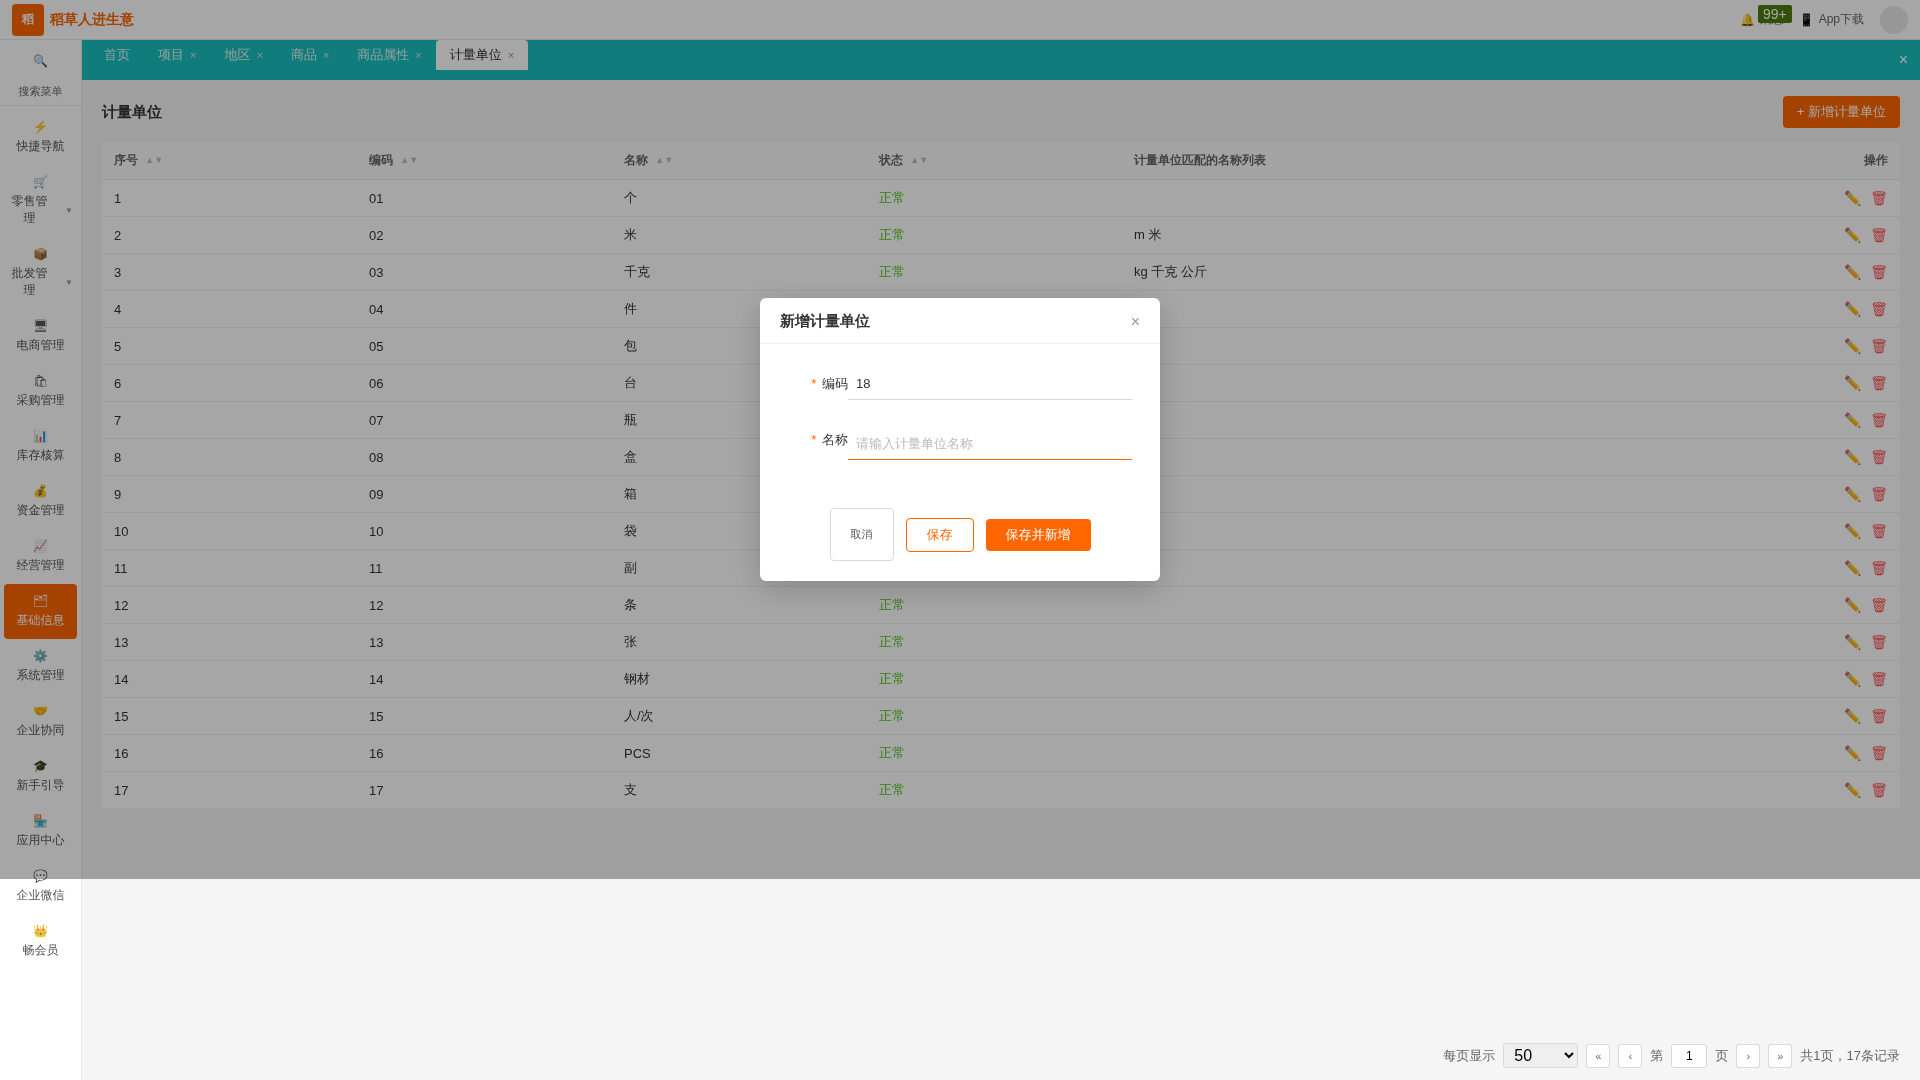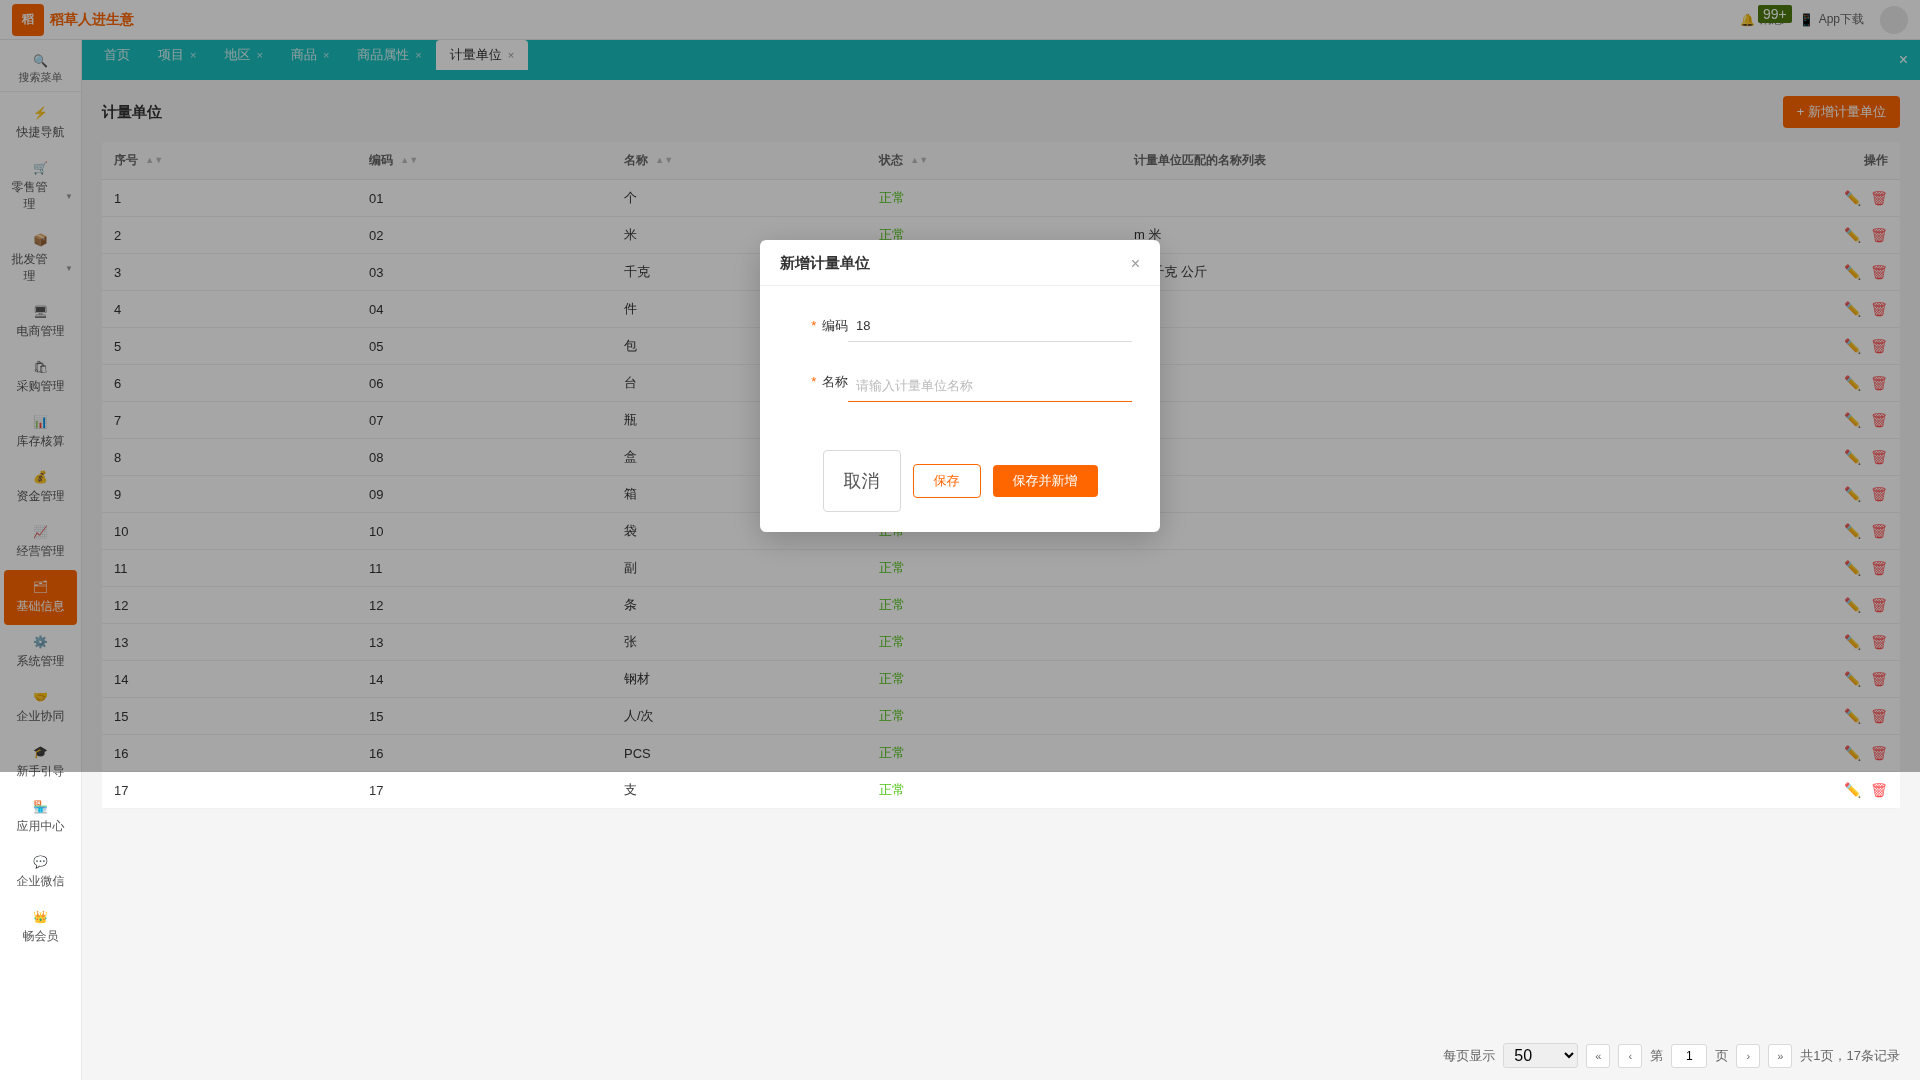--- a/index.html
+++ b/index.html
@@ -61,36 +61,36 @@
     .action-btn.delete { color: #ff4d4f; }
 
     
     .pagination-bar { display: flex; align-items: center; justify-content: flex-end; padding: 12px 20px; background: #f5f5f5; gap: 8px; font-size: 13px; color: #666; }
     .page-size-select { border: 1px solid #d9d9d9; border-radius: 3px; padding: 2px 20px 2px 6px; cursor: pointer; font-size: 16px; }
     .page-nav-btn { width: 24px; height: 24px; border: 1px solid #d9d9d9; border-radius: 3px; background: #fff; cursor: pointer; display: flex; align-items: center; justify-content: center; font-size: 11px; color: #666; }
     .page-nav-btn:disabled { color: #ccc; cursor: not-allowed; }
     .page-input { width: 36px; height: 24px; border: 1px solid #d9d9d9; border-radius: 3px; text-align: center; font-size: 12px; }
 
     
-    .overlay { position: fixed; top: 0; left: 0; width: 1920px; height: 772px; background: rgba(0,0,0,0.35); z-index: 100; display: flex; align-items: center; justify-content: center; }
+    .overlay { position: fixed; top: 0; left: 0; width: 1920px; height: 879px; background: rgba(0,0,0,0.35); z-index: 100; display: flex; align-items: center; justify-content: center; }
 
     
     .dialog { background: #fff; border-radius: 6px; width: 400px; box-shadow: 0 8px 32px rgba(0,0,0,0.2); overflow: hidden; }
     .dialog-header { display: flex; align-items: center; justify-content: space-between; padding: 14px 20px 12px; border-bottom: 1px solid #f0f0f0; }
     .dialog-title { font-size: 15px; font-weight: 600; color: #333; }
     .dialog-close { cursor: pointer; color: #999; font-size: 16px; line-height: 1; }
     .dialog-body { padding: 24px 28px 16px; }
     .form-row { display: flex; align-items: center; margin-bottom: 20px; }
     .form-label { font-size: 13px; color: #333; width: 60px; text-align: right; flex-shrink: 0; }
     .form-label .required { color: #f60; margin-right: 2px; }
     .form-input { flex: 1; height: 32px; border: none; border-bottom: 1px solid #d9d9d9; outline: none; font-size: 13px; padding: 0 8px; color: #333; }
     .form-input.focused { border-bottom-color: #f60; margin-top: 8px; }
     .form-input::placeholder { color: #bbb; }
     .dialog-footer { padding: 12px 20px 20px; display: flex; align-items: center; justify-content: center; gap: 12px; }
-    .btn-cancel { padding: 18px 20px; border: 1px solid #d9d9d9; border-radius: 4px; background: #fff; color: #555; cursor: pointer; font-size: 18px; }
+    .btn-cancel { padding: 18px 20px; border: 1px solid #d9d9d9; border-radius: 4px; background: #fff; color: #555; cursor: pointer; font-size: 11px; }
     .btn-save { padding: 7px 20px; border: 1px solid #f60; border-radius: 4px; background: #fff; color: #f60; cursor: pointer; font-size: 13px; }
     .btn-save-add { padding: 7px 20px; border: none; border-radius: 4px; background: #f60; color: #fff; cursor: pointer; font-size: 13px; }
   </style>
 </head>
 <body>
 
 <div class="app-container">
 
   <div class="top-bar">
     <div class="top-bar-left">
@@ -111,21 +111,21 @@
       </div>
       <div class="avatar"></div>
     </div>
   </div>
 
   <div class="main-layout">
 
     <div class="sidebar">
       <div class="sidebar-search">
         <span>🔍</span>
-        <div style="font-size:11px;margin-top:2px;">搜索菜单</div>
+        <div style="font-size:11px;margin-top:16px;">搜索菜单</div>
       </div>
       <div class="sidebar-item">
         <span>⚡</span>
         <span>快捷导航</span>
       </div>
       <div class="sidebar-item">
         <span>🛒</span>
         <div class="sidebar-item-with-arrow">
           <span>零售管理</span>
           <span class="arrow-down">▼</span>

